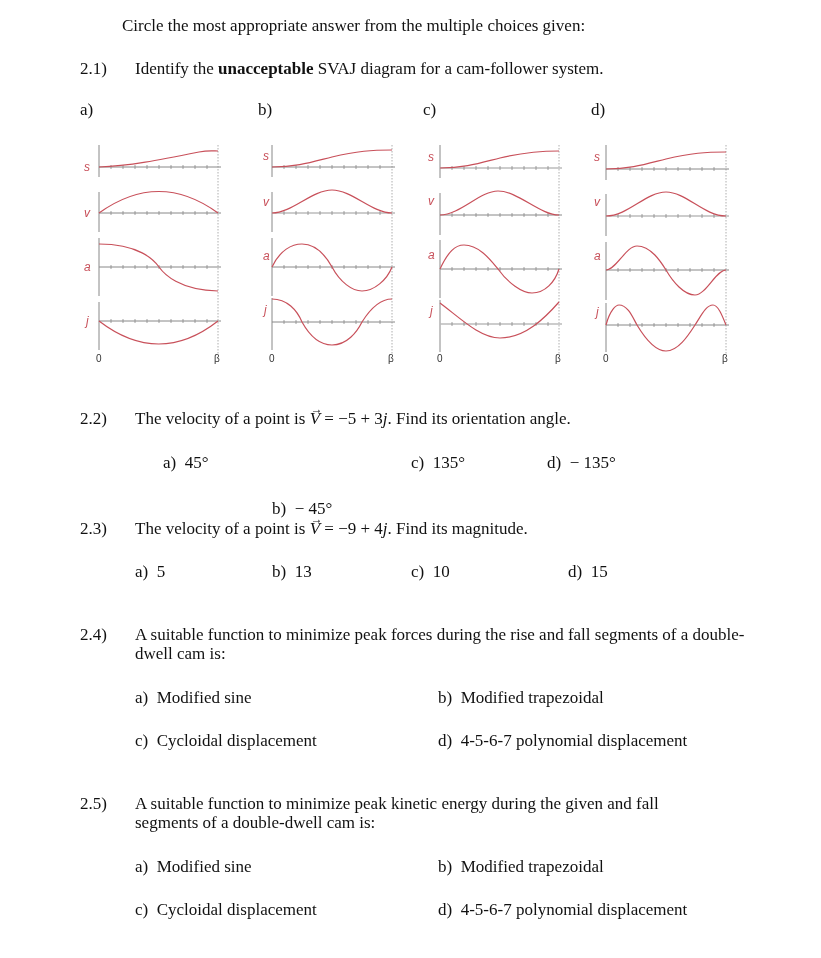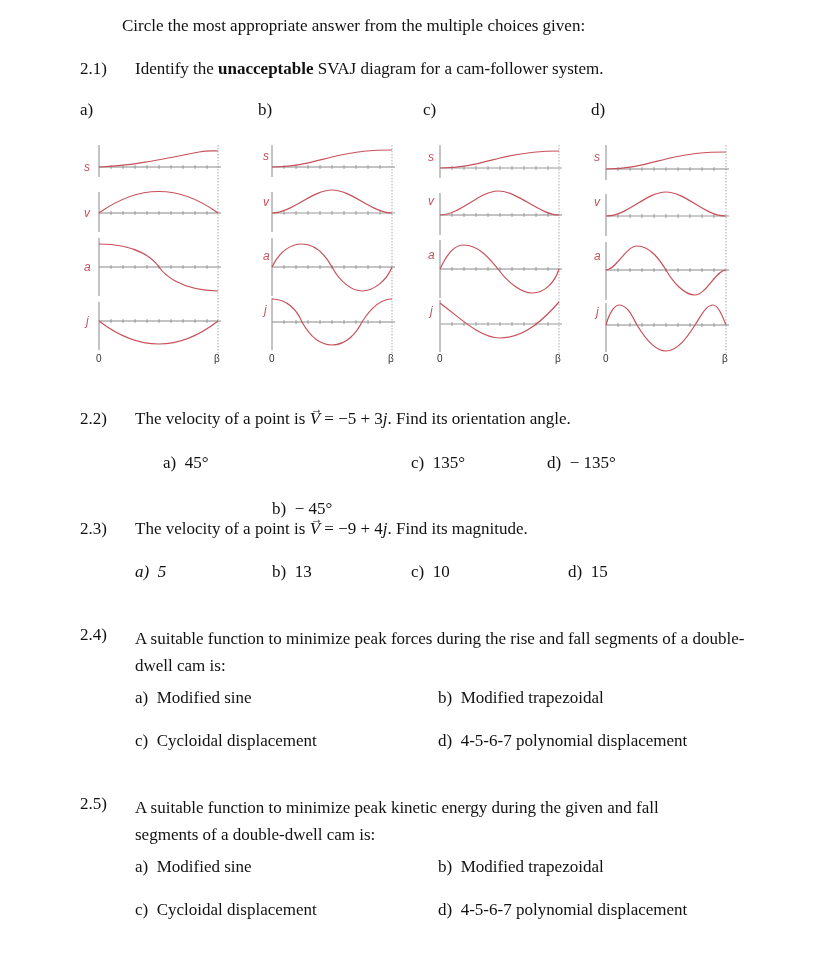--- a/index.html
+++ b/index.html
@@ -5,21 +5,21 @@
   html, body { margin: 0; padding: 0; background: #ffffff; }
   body { width: 821px; height: 958px; position: relative; overflow: hidden;
          font-family: "Liberation Serif", "DejaVu Serif", serif; color: #111; }
   .abs { position: absolute; white-space: nowrap; }
   .t { font-size: 17px; }
   .bold { font-weight: bold; }
   .ital { font-style: italic; }
   svg text { font-family: "Liberation Sans", "DejaVu Sans", sans-serif; }
   .vec { position: relative; display: inline-block; font-style: italic; }
   .vec .arr { position: absolute; left: 1px; top: -7px; font-size: 12px; font-style: normal; }
-  .wrap { white-space: normal; width: 620px; line-height: 27px; }
+  .wrap { white-space: normal; width: 620px; line-height: 19px; }
 </style>
 </head>
 <body>
 
 <div class="abs t" style="left:80px; top:16px;margin-left:42px;">Circle the most appropriate answer from the multiple choices given:</div>
 
 <div class="abs t" style="left:80px; top:59px;">2.1)</div>
 <div class="abs t" style="left:135px; top:59px;text-align:center;"><span>Identify the </span><span class="bold">unacceptable</span><span> SVAJ diagram for a cam-follower system.</span></div>
 
 <div class="abs t" style="left:80px; top:100px;">a)</div>
@@ -179,21 +179,21 @@
 <div class="abs t" style="left:135px; top:409px;"><span>The velocity of a point is </span><span class="vec"><span class="arr">→</span><span>V</span></span><span> = −5 + 3</span><span class="ital">j</span><span>. Find its orientation angle.</span></div>
 
 <div class="abs t" style="left:135px; top:453px;margin-left:28px;"><span>a)</span>&nbsp; <span>45°</span></div>
 <div class="abs t" style="left:272px; top:473px;margin-top:26px;"><span>b)</span>&nbsp; <span>− 45°</span></div>
 <div class="abs t" style="left:411px; top:453px;"><span>c)</span>&nbsp; <span>135°</span></div>
 <div class="abs t" style="left:547px; top:453px;"><span>d)</span>&nbsp; <span>− 135°</span></div>
 
 <div class="abs t" style="left:80px; top:519px;">2.3)</div>
 <div class="abs t" style="left:135px; top:519px;"><span>The velocity of a point is </span><span class="vec"><span class="arr">→</span><span>V</span></span><span> = −9 + 4</span><span class="ital">j</span><span>. Find its magnitude.</span></div>
 
-<div class="abs t" style="left:135px; top:562px;font-style:italic;"><span>a)</span>&nbsp; <span>5</span></div>
+<div class="abs t" style="left:135px; top:562px;"><span>a)</span>&nbsp; <span>5</span></div>
 <div class="abs t" style="left:272px; top:562px;"><span>b)</span>&nbsp; <span>13</span></div>
 <div class="abs t" style="left:411px; top:562px;"><span>c)</span>&nbsp; <span>10</span></div>
 <div class="abs t" style="left:547px; top:562px;margin-left:21px;"><span>d)</span>&nbsp; <span>15</span></div>
 
 <div class="abs t" style="left:80px; top:625px;">2.4)</div>
 <div class="abs t wrap" style="left:135px; top:625px;">A suitable function to minimize peak forces during the rise and fall segments of a double-dwell cam is:</div>
 
 <div class="abs t" style="left:135px; top:688px;"><span>a)</span>&nbsp; <span>Modified sine</span></div>
 <div class="abs t" style="left:438px; top:688px;"><span>b)</span>&nbsp; <span>Modified trapezoidal</span></div>
 <div class="abs t" style="left:135px; top:731px;"><span>c)</span>&nbsp; <span>Cycloidal displacement</span></div>

